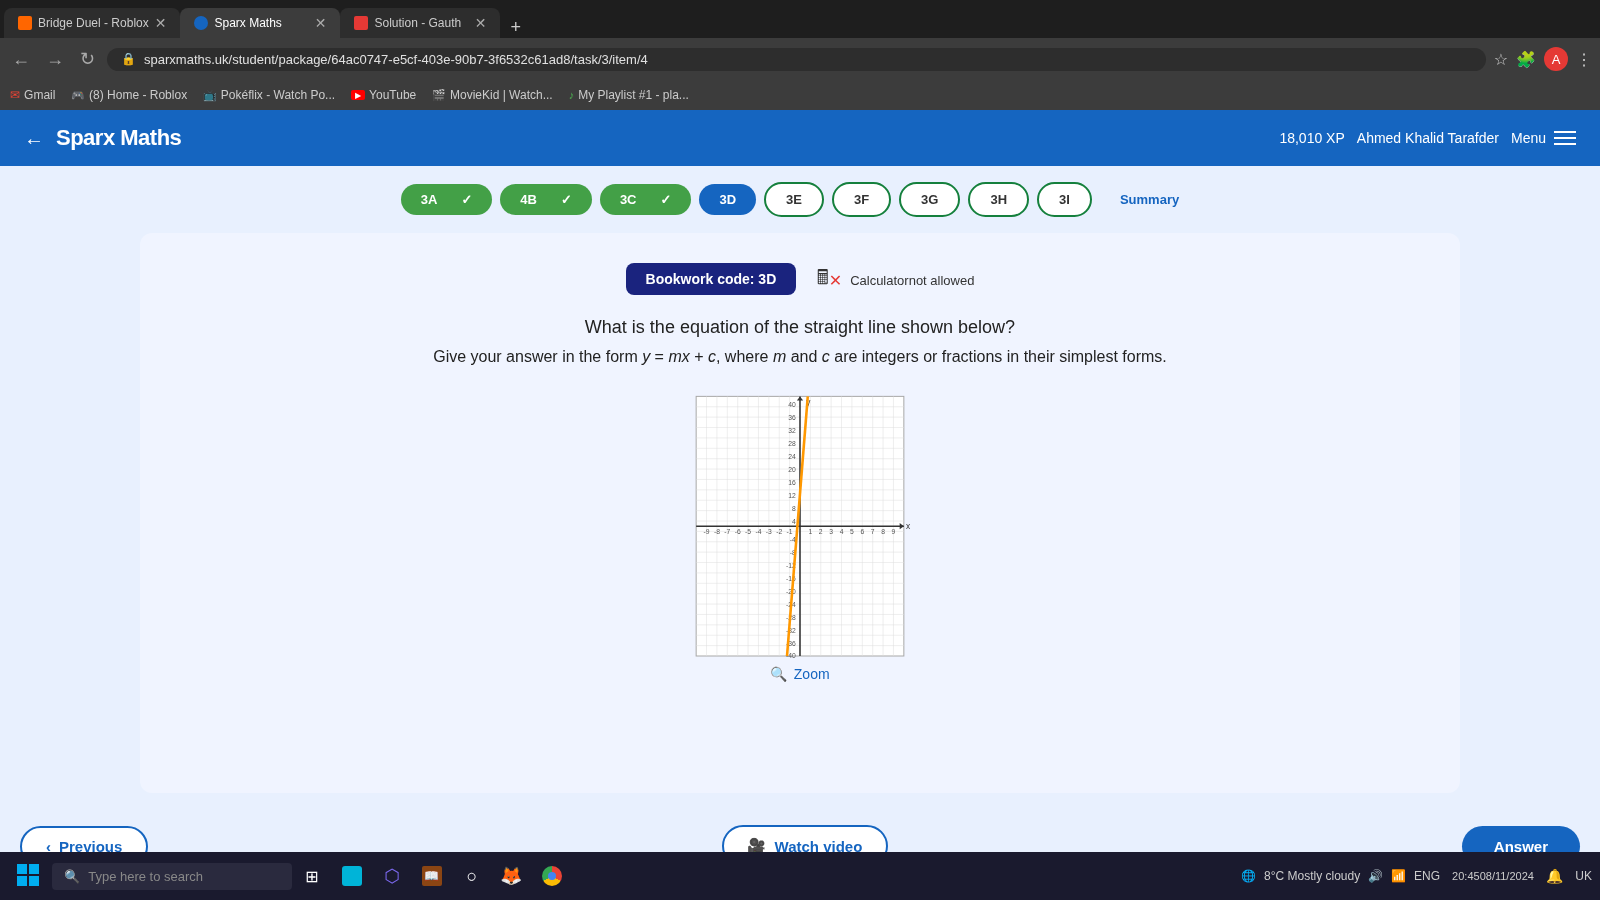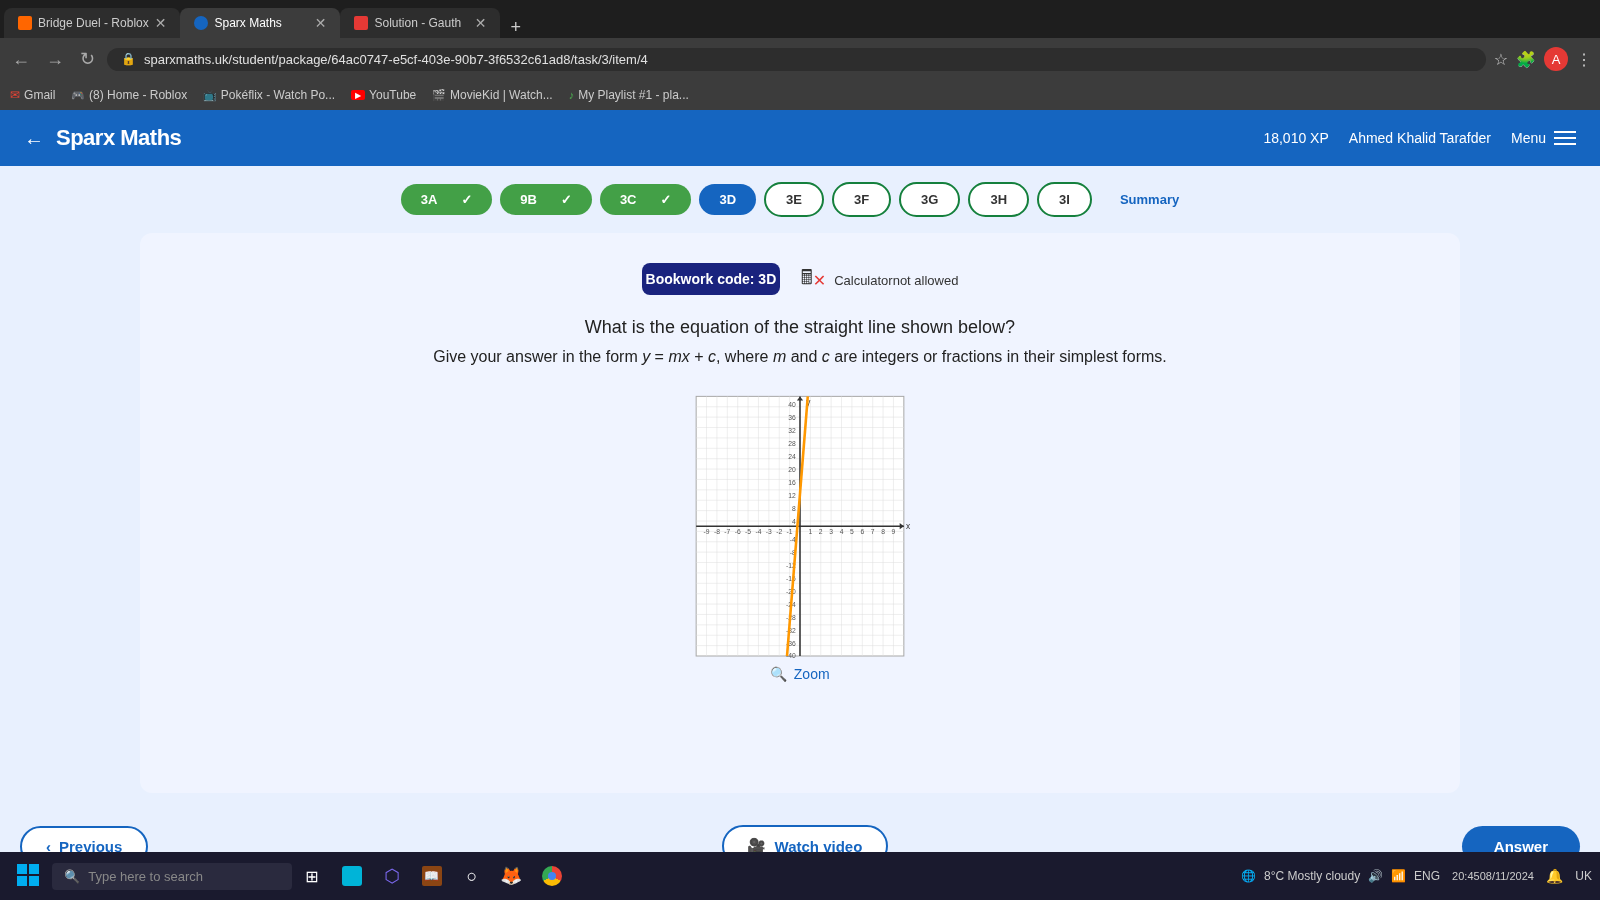--- a/index.html
+++ b/index.html
@@ -24,36 +24,36 @@
     .nav-action-btn { background: none; border: none; color: #ccc; font-size: 16px; cursor: pointer; }
     .bookmarks-bar { background: #3c3c3c; padding: 3px 10px; display: flex; align-items: center; gap: 16px; height: 30px; }
     .bookmark-item { color: #ccc; font-size: 12px; cursor: pointer; display: flex; align-items: center; gap: 4px; white-space: nowrap; }
     .yt-favicon { background: #ff0000; border-radius: 2px; display: inline-flex; align-items: center; justify-content: center; }
 
     
     .app { background: #e8f0fe; min-height: calc(900px - 150px); }
     .sparx-header { background: #1565c0; display: flex; align-items: center; padding: 0 24px; height: 56px; }
     .sparx-back-btn { background: none; border: none; color: #fff; font-size: 20px; cursor: pointer; margin-right: 12px; }
     .sparx-logo { color: #fff; font-size: 22px; font-weight: 700; letter-spacing: -0.5px; }
-    .sparx-header-right { margin-left: auto; display: flex; align-items: center; gap: 20px; color: #fff; font-size: 14px; }
+    .sparx-header-right { margin-left: auto; display: flex; align-items: center; gap: 12px; color: #fff; font-size: 14px; }
     .menu-btn { background: none; border: none; color: #fff; font-size: 14px; cursor: pointer; display: flex; align-items: center; gap: 8px; }
     .hamburger { display: flex; flex-direction: column; gap: 4px; }
     .hamburger span { width: 22px; height: 2px; background: #fff; display: block; }
     
     
     .tab-nav { display: flex; align-items: center; justify-content: center; padding: 16px 0 0 0; gap: 8px; background: #e8f0fe; }
     .task-tab { padding: 8px 20px; border-radius: 20px; font-size: 13px; font-weight: 600; cursor: pointer; border: none; display: flex; align-items: center; gap: 24px; }
     .task-tab.completed { background: #43a047; color: #fff; }
     .task-tab.active { background: #1565c0; color: #fff; }
     .task-tab.inactive { background: #fff; color: #333; border: 2px solid #15803d; }
     .task-tab.summary { background: none; color: #1565c0; font-weight: 700; border: none; }
 
     
     .main-content { background: #f0f4ff; margin: 16px 140px; border-radius: 12px; padding: 30px; min-height: 560px; }
-    .bookwork-badge { background: #1a237e; color: #fff; padding: 8px 4px; border-radius: 8px; font-size: 14px; font-weight: 600; display: inline-block; }
+    .bookwork-badge { background: #1a237e; color: #fff; padding: 8px 20px; border-radius: 8px; font-size: 14px; font-weight: 600; display: inline-block; }
     .calculator-notice { display: inline-flex; align-items: center; gap: 8px; margin-left: 16px; font-size: 14px; color: #333; }
     .question-text { text-align: center; font-size: 18px; color: #222; margin: 20px 0 10px; }
     .question-sub { text-align: center; font-size: 16px; color: #222; margin: 0 0 20px; }
     .graph-container { display: flex; justify-content: center; align-items: center; margin: 10px auto; position: relative; }
     
     
     .bottom-bar { display: flex; align-items: center; justify-content: space-between; padding: 16px 20px; }
     .prev-btn { border: 2px solid #1565c0; background: #fff; color: #1565c0; border-radius: 25px; padding: 10px 24px; font-size: 15px; font-weight: 600; cursor: pointer; display: flex; align-items: center; gap: 8px; }
     .watch-btn { border: 2px solid #1565c0; background: #fff; color: #1565c0; border-radius: 25px; padding: 10px 24px; font-size: 15px; font-weight: 600; cursor: pointer; display: flex; align-items: center; gap: 8px; }
     .answer-btn { background: #1565c0; color: #fff; border: none; border-radius: 25px; padding: 12px 32px; font-size: 15px; font-weight: 700; cursor: pointer; }
@@ -155,21 +155,21 @@
       </button>
     </div>
   </div>
 
   <div class="tab-nav">
     <button class="task-tab completed">
       <span>3A</span>
       <span>✓</span>
     </button>
     <button class="task-tab completed">
-      <span>9B</span>
+      <span>4B</span>
       <span>✓</span>
     </button>
     <button class="task-tab completed">
       <span>3C</span>
       <span>✓</span>
     </button>
     <button class="task-tab active">
       <span>3D</span>
     </button>
     <button class="task-tab inactive">

